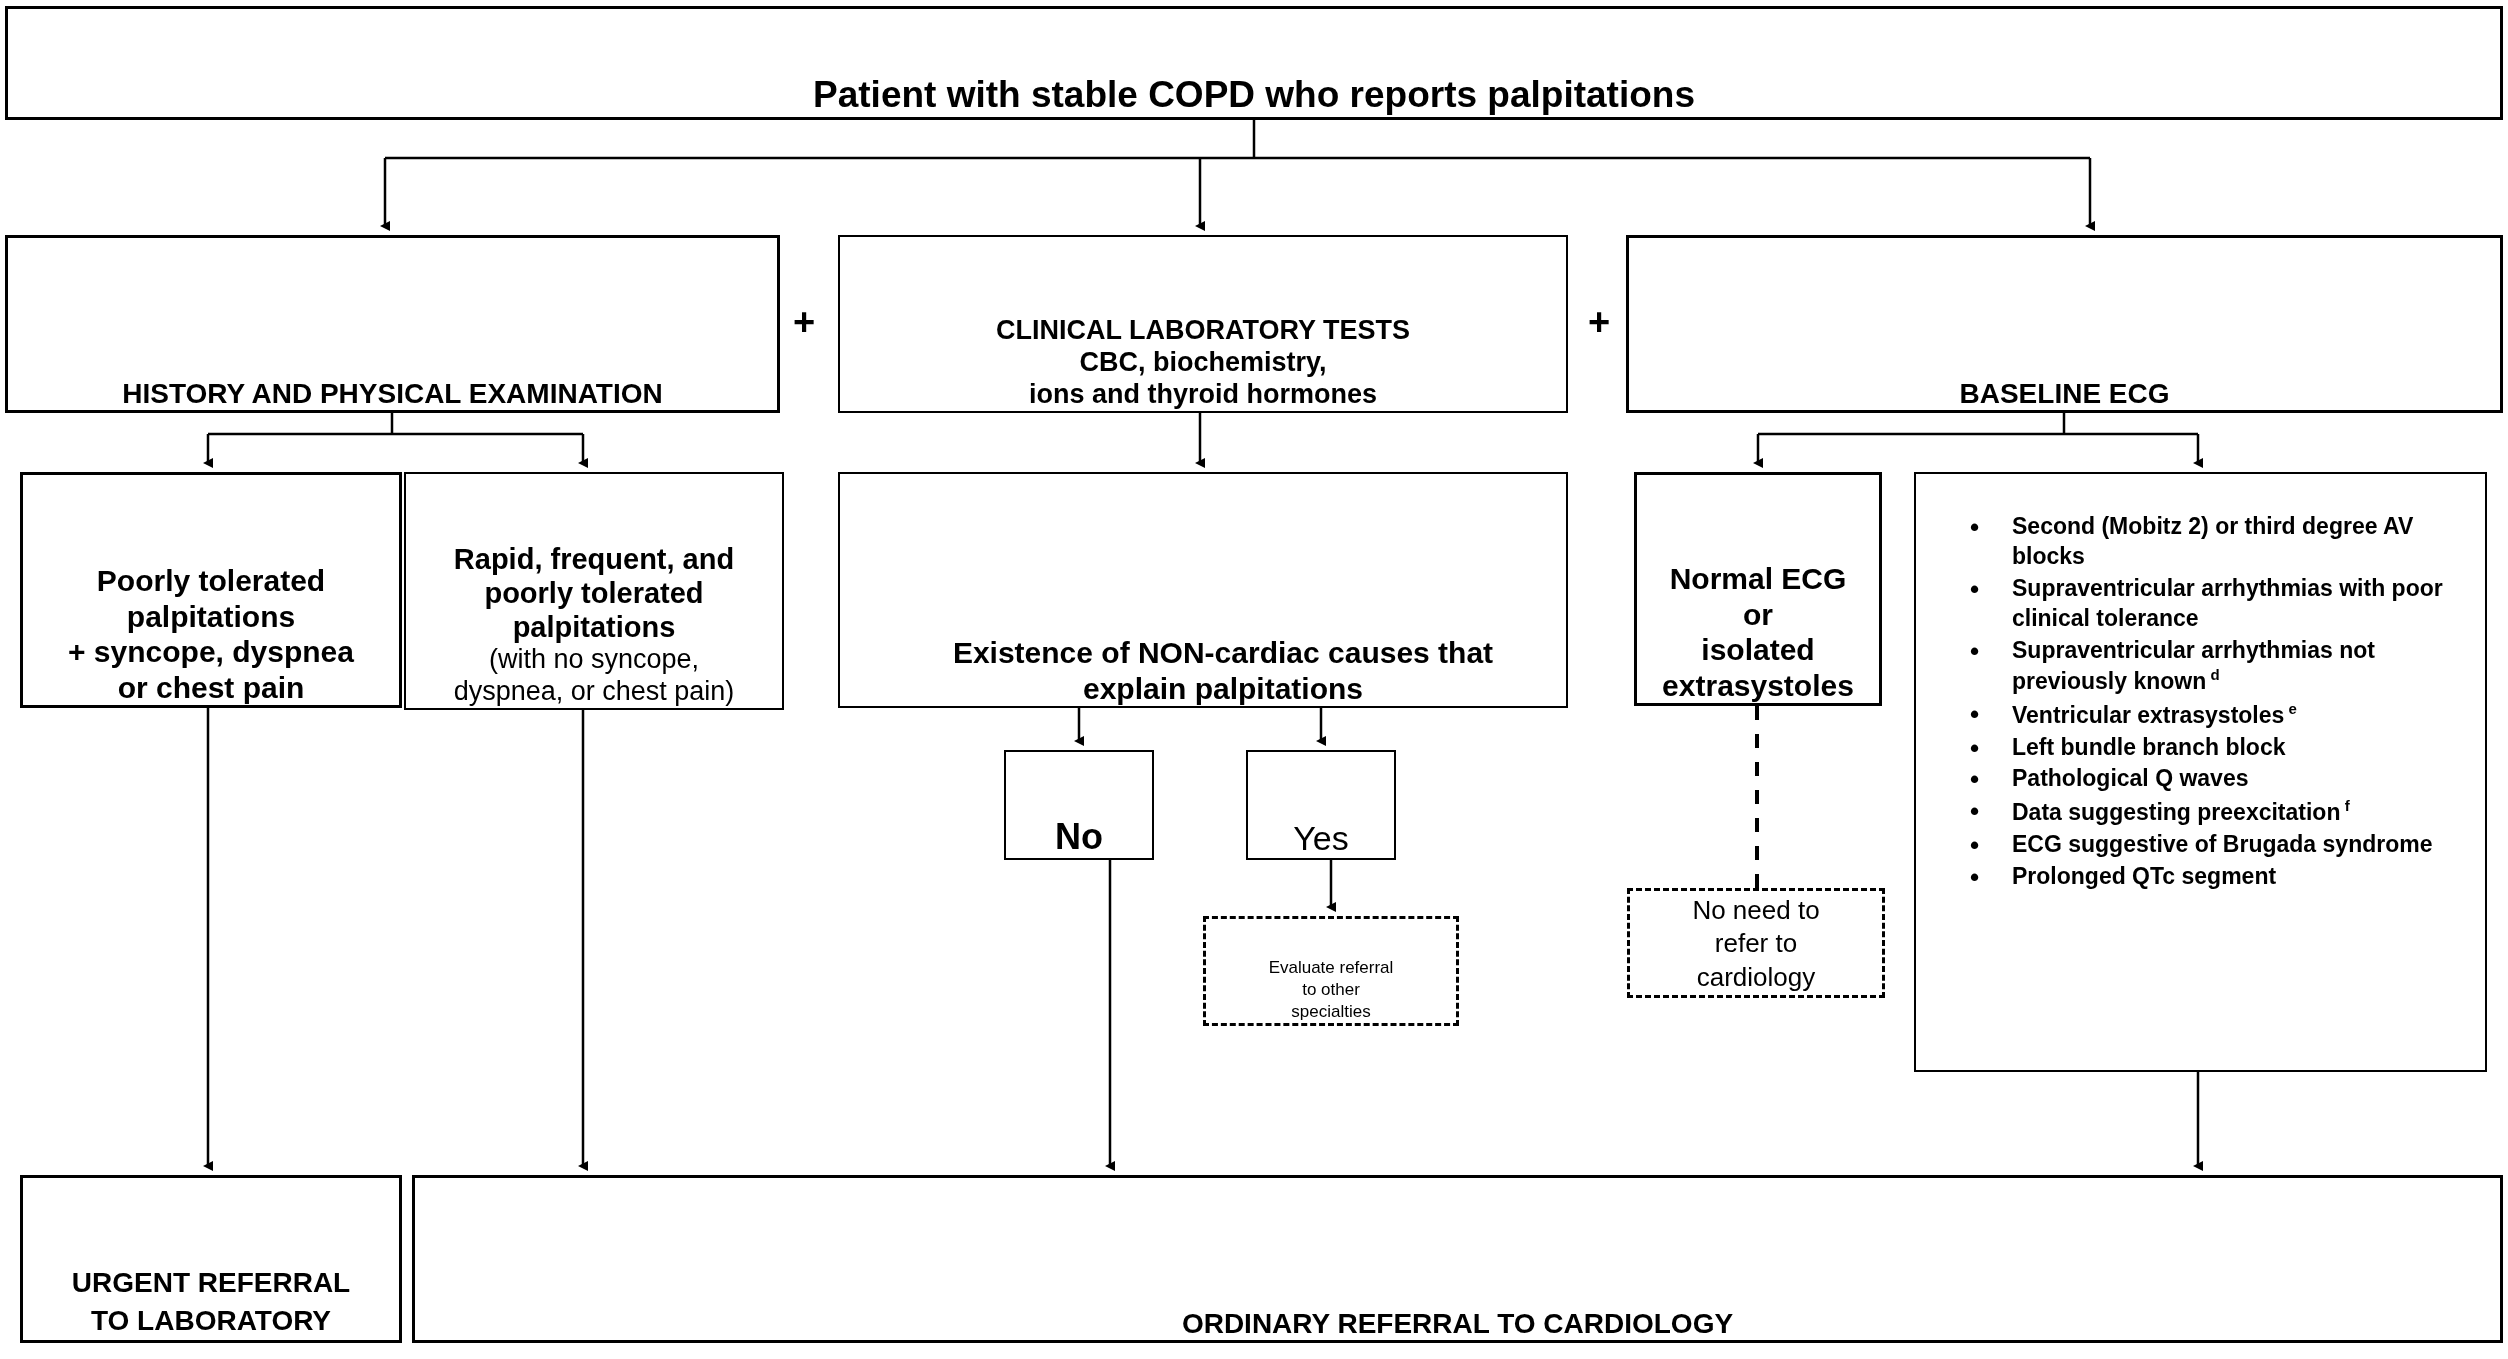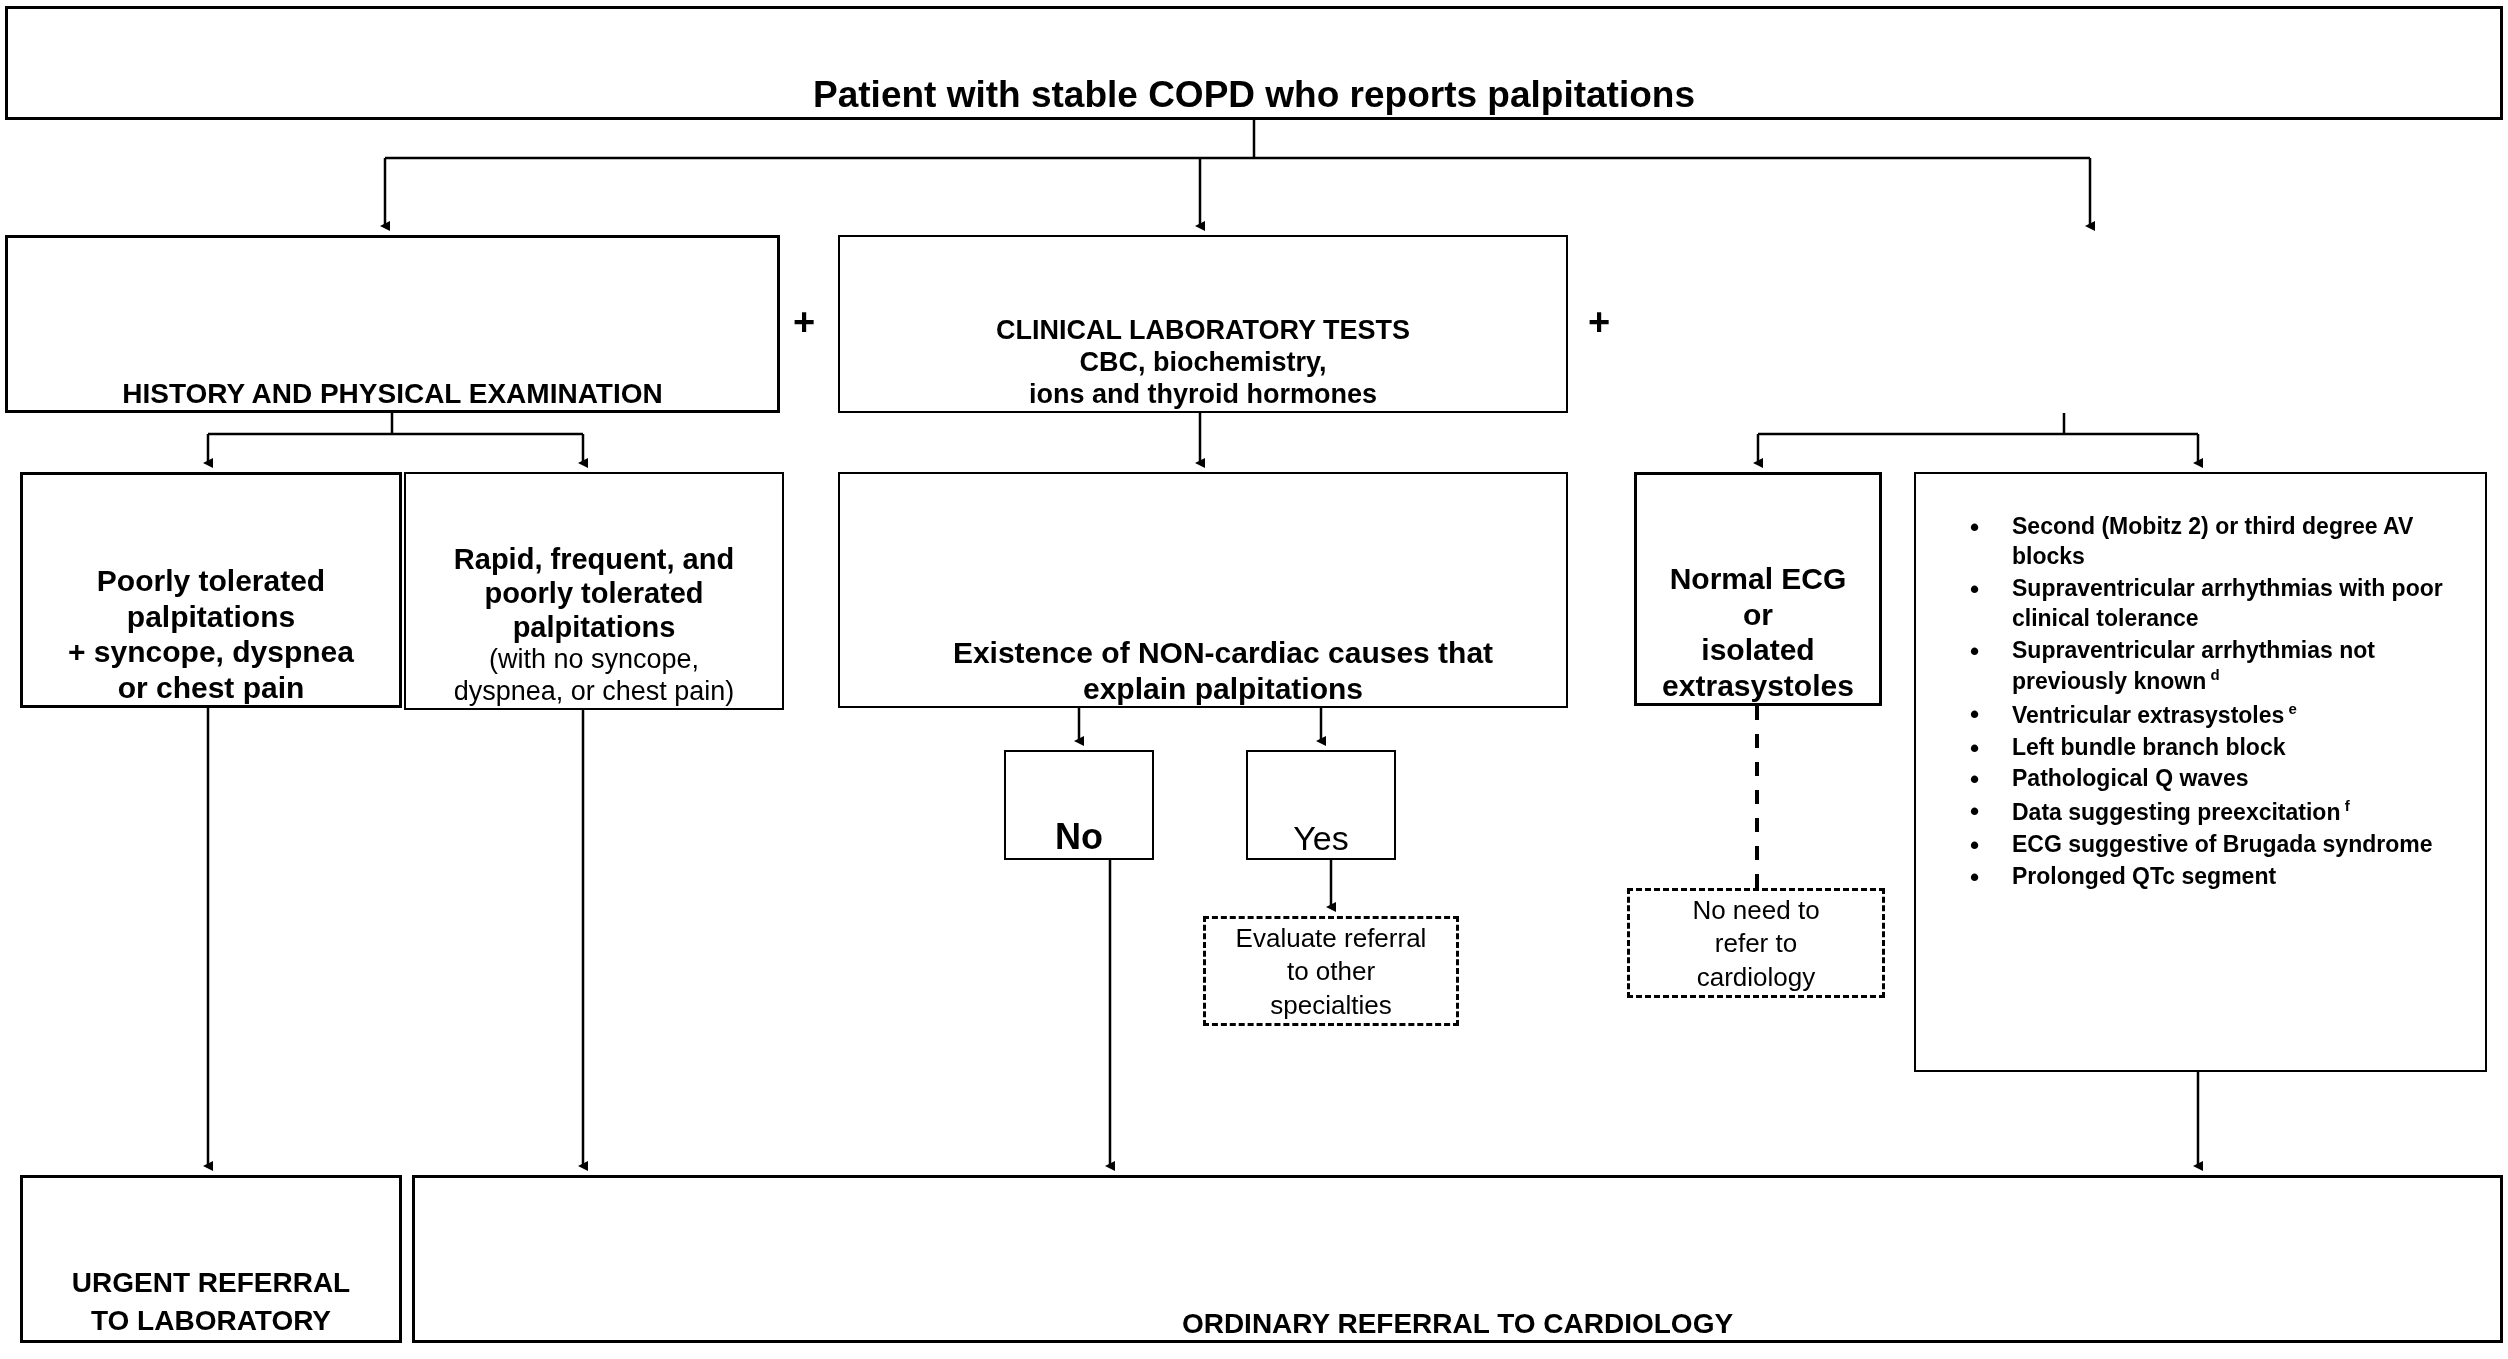--- a/index.html
+++ b/index.html
@@ -69,21 +69,21 @@
 
   #noncardiac-box { left: 838px; top: 472px; width: 730px; height: 236px; padding-left: 40px; }
   #noncardiac-box .txt { font-size: 30px; font-weight: bold; }
 
   #no-box  { left: 1004px; top: 750px; width: 150px; height: 110px; }
   #no-box .txt { font-size: 36px; font-weight: bold; }
   #yes-box { left: 1246px; top: 750px; width: 150px; height: 110px; }
   #yes-box .txt { font-size: 34px; font-weight: normal; }
 
   #evaluate-box { left: 1203px; top: 916px; width: 256px; height: 110px; }
-  #evaluate-box .txt { font-size: 26px; font-weight: normal; line-height: 1.3; }
+  #evaluate-box .txt { font-size: 17px; font-weight: normal; line-height: 1.3; }
 
   #normalecg-box { left: 1634px; top: 472px; width: 248px; height: 234px; }
   #normalecg-box .txt { font-size: 30px; font-weight: bold; }
 
   #noneed-box { left: 1627px; top: 888px; width: 258px; height: 110px; }
   #noneed-box .txt { font-size: 26px; font-weight: normal; line-height: 1.3; }
 
   #findings-box {
     left: 1914px; top: 472px; width: 573px; height: 600px;
     display: block; padding: 0;
@@ -183,20 +183,23 @@
   <div class="node thin" id="labtests-box">
     <div class="txt">
       <span>CLINICAL LABORATORY TESTS</span><br>
       <span>CBC, biochemistry,</span><br>
       <span>ions and thyroid hormones</span>
     </div>
   </div>
 
   <span class="plus-sign" id="plus-2">+</span>
 
+  <div class="node" id="ecg-box">
+    <div class="txt">BASELINE ECG</div>
+  </div>
 
   <div class="node" id="poorly-box">
     <div class="txt">
       <span>Poorly tolerated</span><br>
       <span>palpitations</span><br>
       <span>+ syncope, dyspnea</span><br>
       <span>or chest pain</span>
     </div>
   </div>
 

